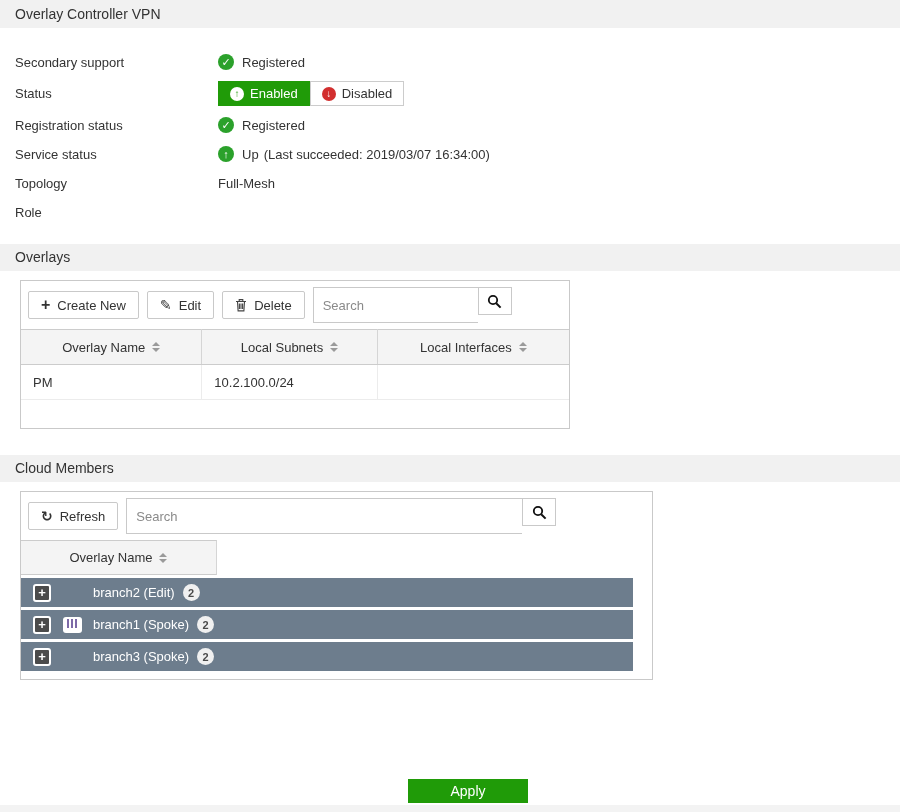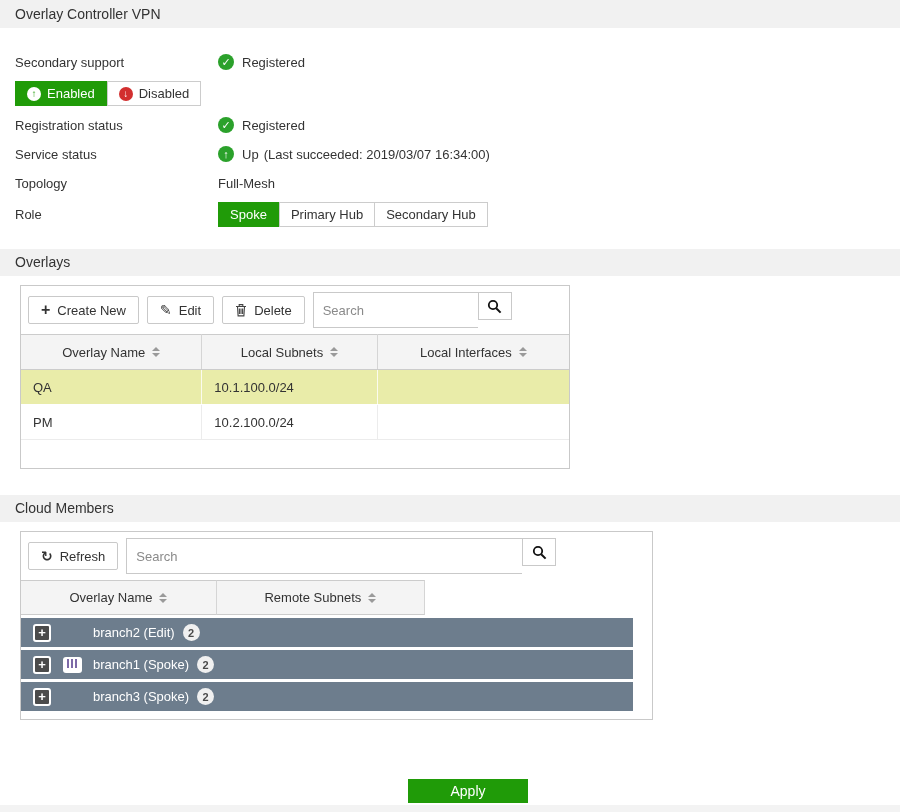--- a/index.html
+++ b/index.html
@@ -164,20 +164,21 @@
 
   <div class="frow">
     <span class="flabel">Secondary support</span>
     <span class="fvalue">
       <span class="circle-ic ic-green">✓</span>
       <span>Registered</span>
     </span>
   </div>
 
   <div class="frow">
+    <span class="flabel">Status</span>
     <span class="seg">
       <button class="seg-btn active">
         <span class="circle-ic ic-white-on-green">↑</span>
         <span>Enabled</span>
       </button>
       <button class="seg-btn">
         <span class="circle-ic ic-red">↓</span>
         <span>Disabled</span>
       </button>
     </span>
@@ -202,25 +203,20 @@
 
   <div class="frow">
     <span class="flabel">Topology</span>
     <span class="fvalue">
       <span>Full-Mesh</span>
     </span>
   </div>
 
   <div class="frow">
     <span class="flabel">Role</span>
-    <span class="seg" id="role-seg">
-        <button class="seg-btn active">Spoke</button>
-        <button class="seg-btn">Primary Hub</button>
-        <button class="seg-btn">Secondary Hub</button>
-      </span>
   </div>
 
 
 </div>
 
 <div class="band" style="margin-top:22px;">
   <span>Overlays</span>
 </div>
 
 <div class="panel overlays-panel">
@@ -276,25 +272,20 @@
           <th><span class="hwrap">
               <span>Local Interfaces</span>
               <span class="sort">
                 <i class="up"></i>
                 <i class="dn"></i>
               </span>
             </span></th>
         </tr>
       </thead>
     <tbody id="overlays-body">
-        <tr class="selected">
-          <td>QA</td>
-          <td>10.1.100.0/24</td>
-          <td></td>
-        </tr>
         <tr class="">
           <td>PM</td>
           <td>10.2.100.0/24</td>
           <td></td>
         </tr>
       </tbody>
   </table>
   <div class="grid-empty"></div>
 </div>
 
@@ -315,27 +306,20 @@
             <circle cx="6" cy="6" r="4.2" stroke="#111" stroke-width="1.8" fill="none"></circle>
             <line x1="9.2" y1="9.2" x2="13.6" y2="13.6" stroke="#111" stroke-width="2"></line>
           </svg>
       </button>
     </div>
   </div>
   <div class="cm-table">
     <div class="cm-head" id="cm-head">
         <div class="cm-th" style="width: 32%;">
           <span>Overlay Name</span>
-          <span class="sort">
-            <i class="up"></i>
-            <i class="dn"></i>
-          </span>
-        </div>
-        <div class="cm-th" style="width: 34%;">
-          <span>Remote Subnets</span>
           <span class="sort">
             <i class="up"></i>
             <i class="dn"></i>
           </span>
         </div>
       </div>
     <div class="cm-groups" id="cm-groups">
         <div class="group-row">
           <span class="expand-box">+</span>
           <span class="slot"></span>

